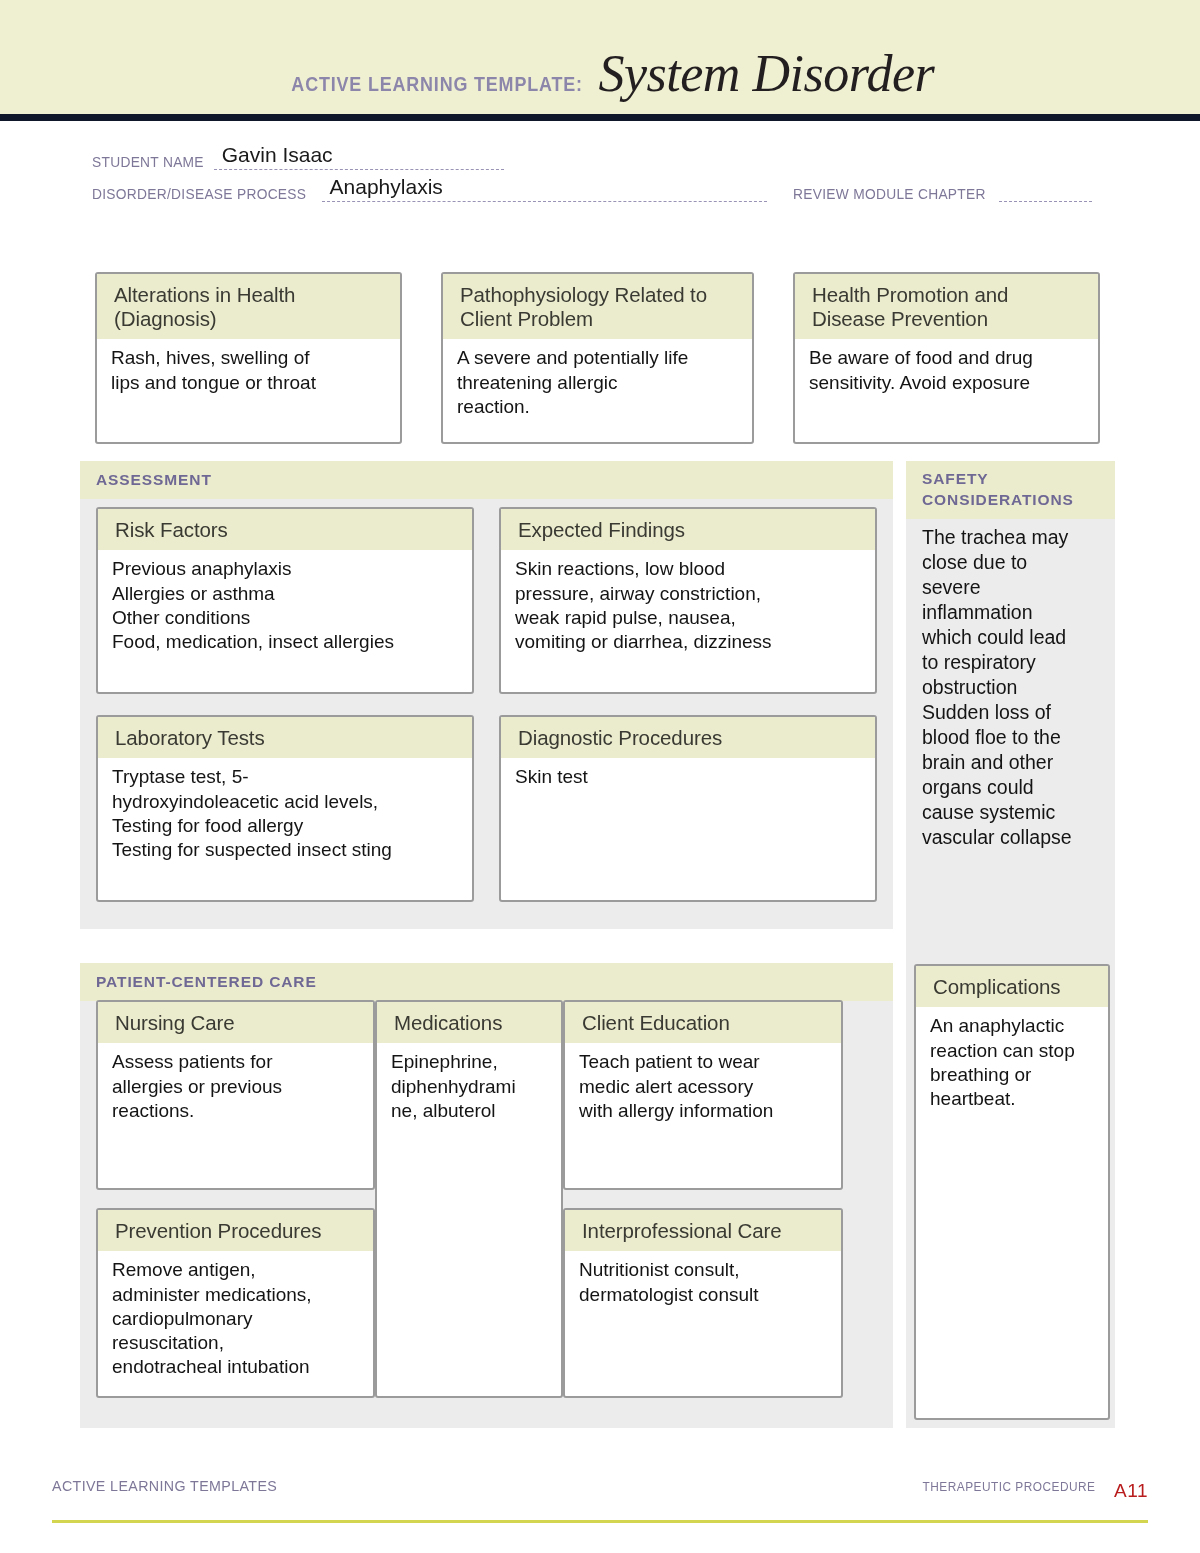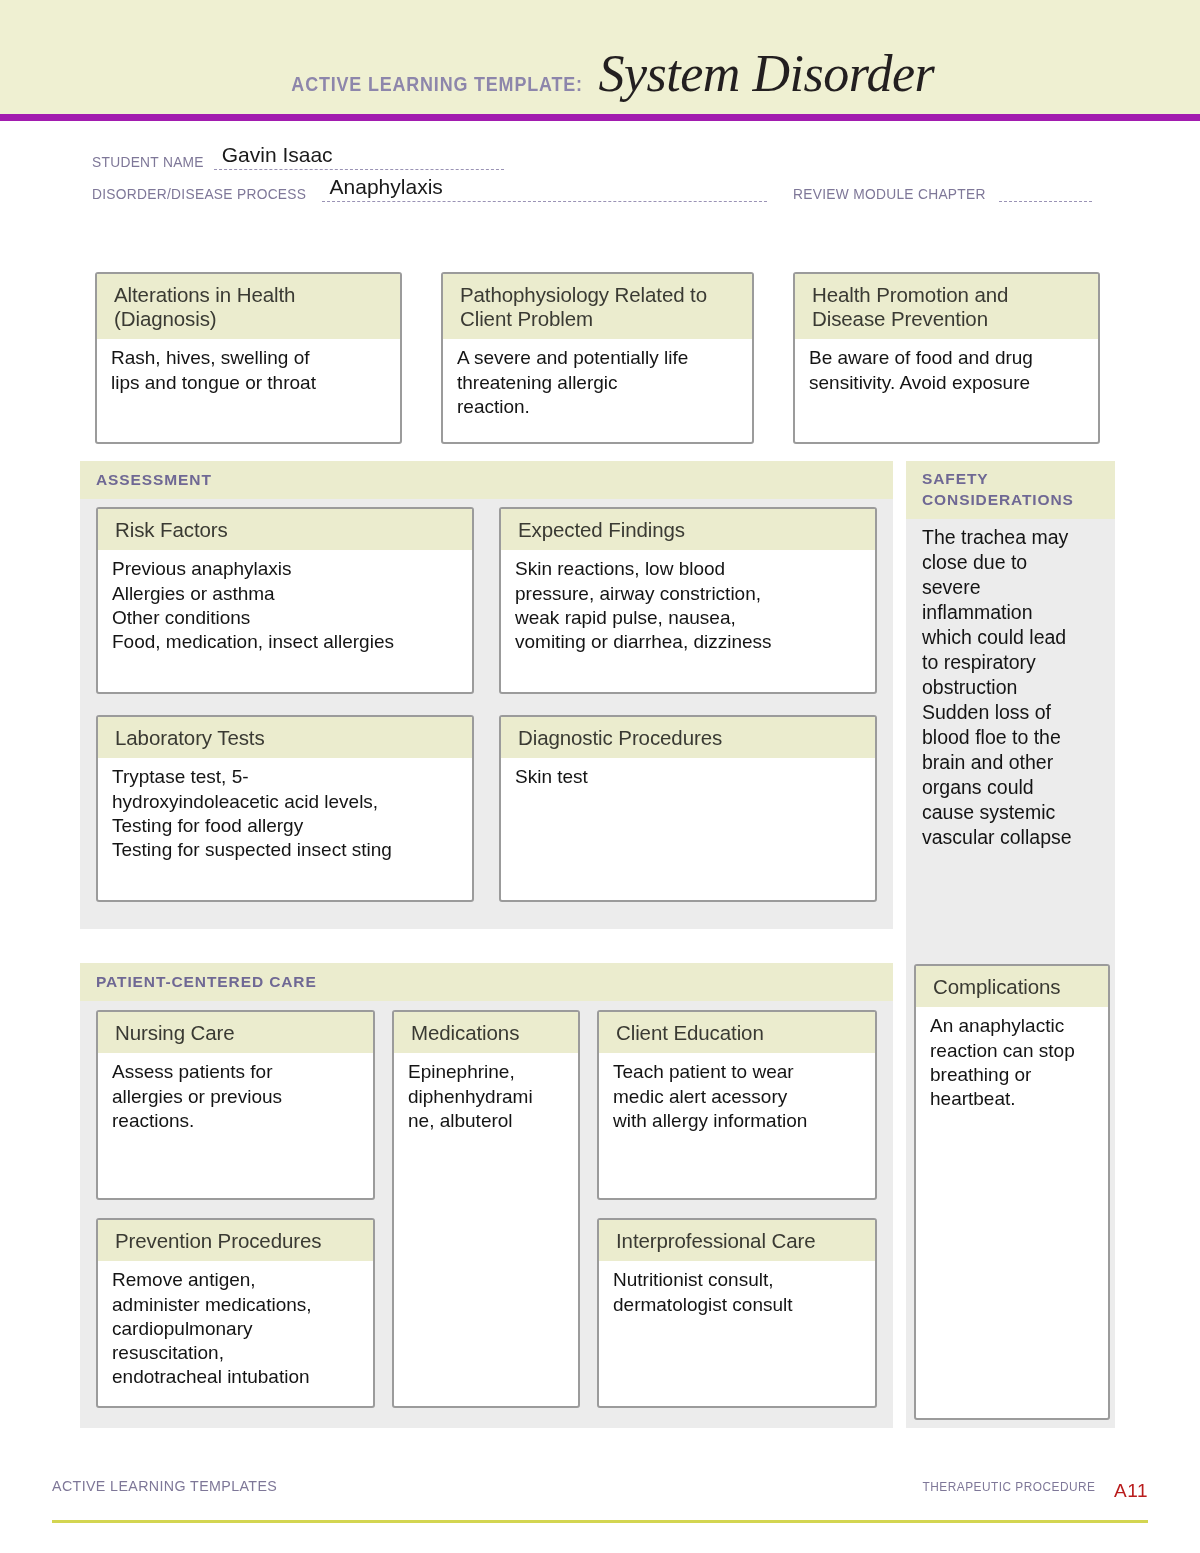--- a/index.html
+++ b/index.html
@@ -15,21 +15,21 @@
     overflow: hidden;
   }
 
   
   .header-band {
     position: absolute;
     left: 0; top: 0;
     width: 1200px;
     height: 121px;
     background: #eff0d2;
-    border-bottom: 7px solid #a21caf;
+    border-bottom: 7px solid #0f172a;
     box-sizing: border-box;
   }
   .header-inner {
     position: absolute;
     left: 0; right: 0;
     bottom: 14px;
     display: flex;
     align-items: baseline;
     justify-content: center;
   }
@@ -193,23 +193,22 @@
   
   .pcc-panel {
     position: absolute;
     left: 80px; top: 963px;
     width: 813px;
     height: 465px;
     background: #ececec;
   }
   .pcc-grid {
     position: absolute;
-    left: 16px; top: 47px;
-    display: flex;
-    gap: 17px;
+    left: 16px; top: 37px;
+    display: flex;
   }
   .pcc-col { display: flex; flex-direction: column; gap: 18px; }
   .pcc-card-nursing   { width: 279px; height: 190px; }
   .pcc-card-therap    { width: 279px; height: 190px; }
   .pcc-card-meds      { width: 188px; height: 398px; }
   .pcc-card-educ      { width: 280px; height: 190px; }
   .pcc-card-inter     { width: 280px; height: 190px; }
 
   
   .footer {

